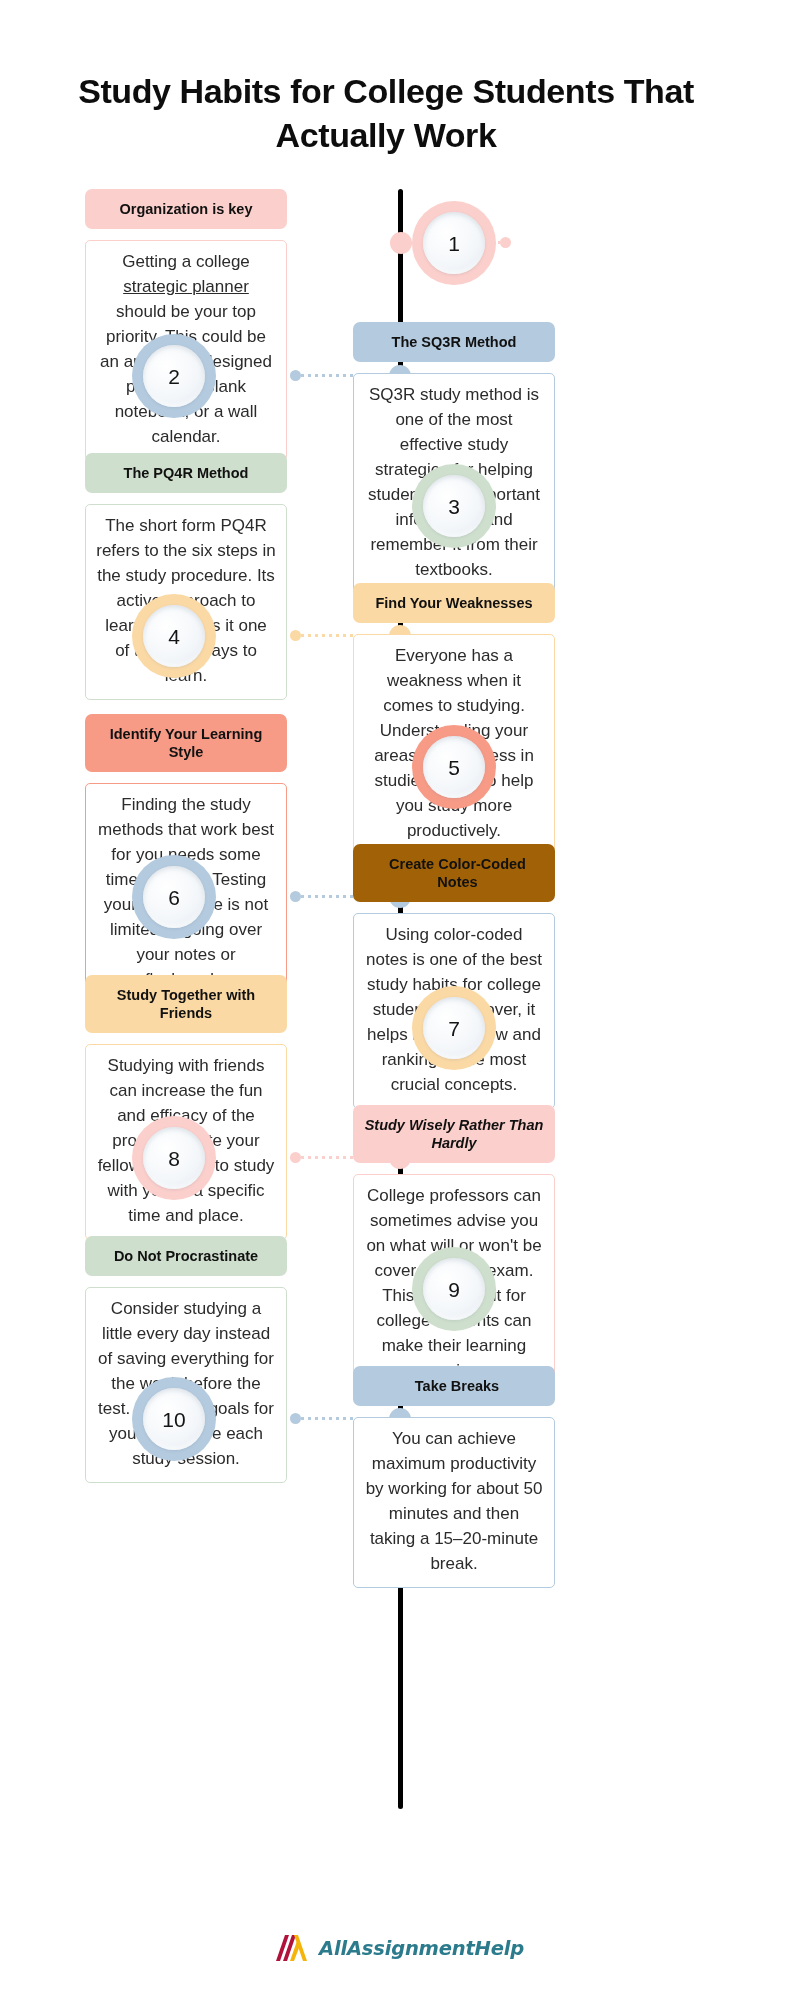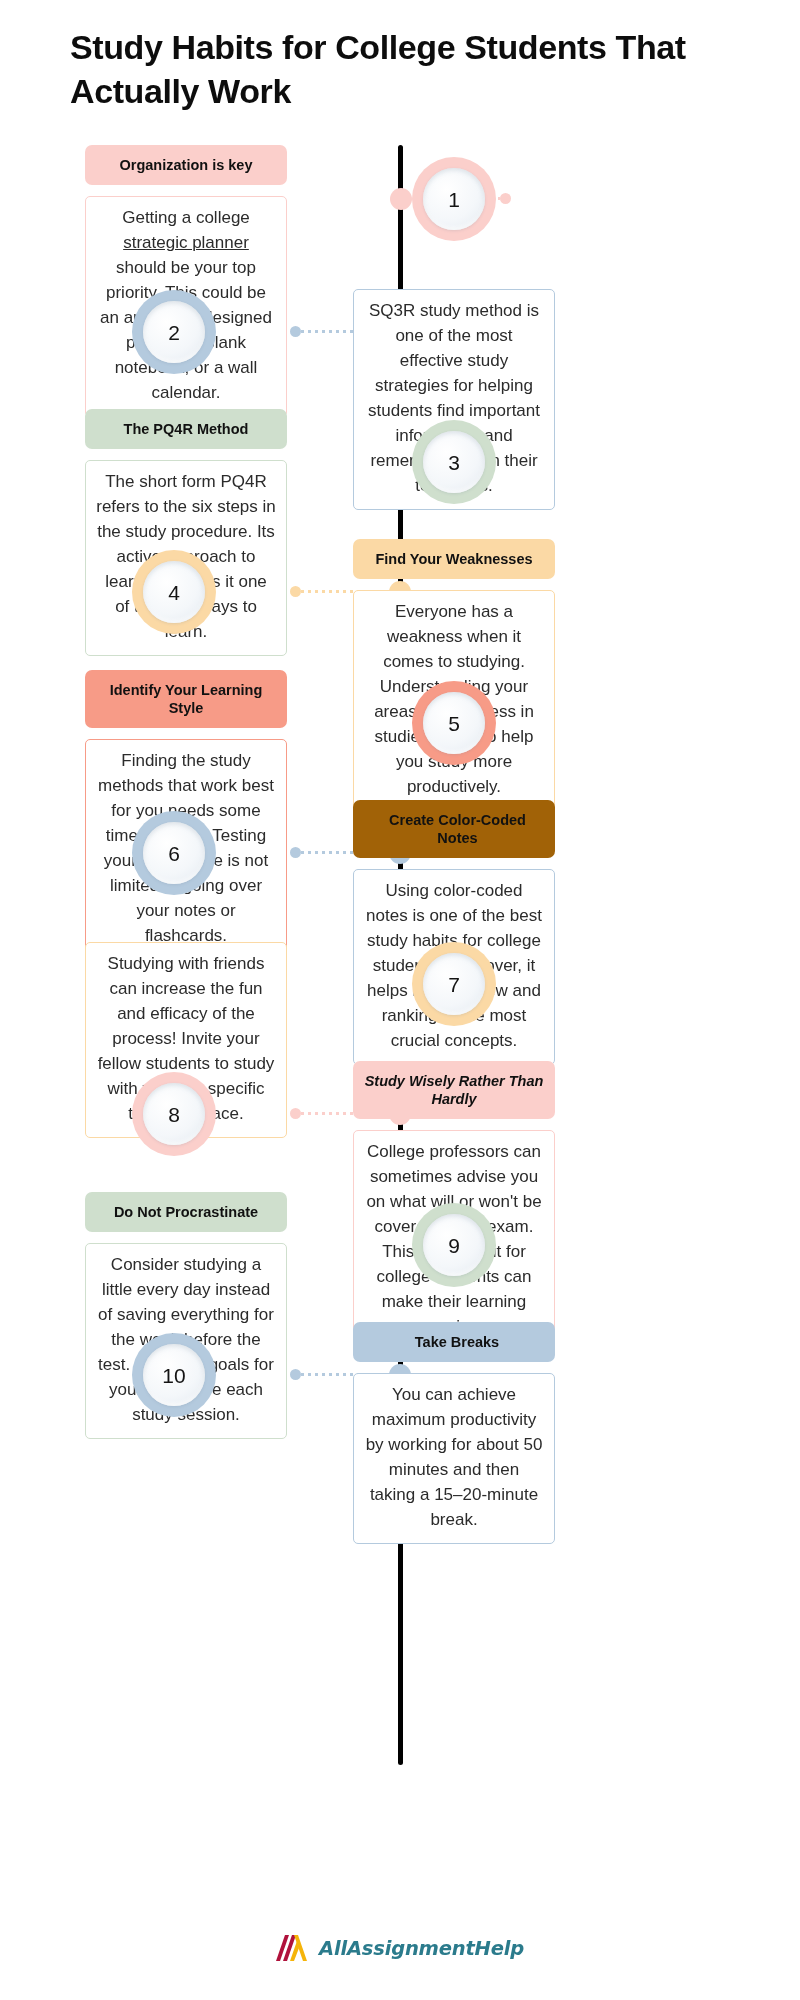--- a/index.html
+++ b/index.html
@@ -9,20 +9,22 @@
     height: 2000px;
     background: #ffffff;
     font-family: "Liberation Sans", sans-serif;
     position: relative;
     overflow: hidden;
   }
 
   
   .title-wrap {
     padding: 26px 98px 0 70px;
+    text-align: center;
+    margin-top: 44px;
   }
   .title {
     font-size: 34px;
     font-weight: bold;
     line-height: 1.28;
     letter-spacing: -0.4px;
     color: #0d0d0d;
   }
 
   
@@ -195,20 +197,21 @@
           </div>
         </div>
       </div>
       <div class="row">
         <div class="connector" style="top: 180px; left: 286px; width: 125px;">
           <span class="conn-dot-spine" style="background: rgb(180, 202, 222); left: 103px;"></span>
           <span class="conn-line" style="background-image: linear-gradient(to right, rgb(180, 202, 222) 0px, rgb(180, 202, 222) 3px, transparent 3px, transparent 7px); left: 15px; width: 86px;"></span>
           <span class="conn-dot-end" style="background: rgb(180, 202, 222); left: 4px;"></span>
         </div>
         <div class="card right" style="top: 133px;">
+          <div class="card-header" style="background: rgb(180, 202, 222);">The SQ3R Method</div>
           <div class="card-body" style="border-color: rgb(180, 202, 222);">SQ3R study method is one of the most effective study strategies for helping students find important information and remember it from their textbooks.</div>
         </div>
         <div class="badge left" style="top: 145px; background: rgb(180, 202, 222);">
           <div class="badge-inner">
             <span class="badge-num">2</span>
           </div>
         </div>
       </div>
       <div class="row">
         <div class="connector" style="top: 310px; left: 390px; width: 125px;">
@@ -274,20 +277,21 @@
           </div>
         </div>
       </div>
       <div class="row">
         <div class="connector" style="top: 832px; left: 390px; width: 125px;">
           <span class="conn-dot-spine" style="background: rgb(251, 217, 165); left: 0px;"></span>
           <span class="conn-line" style="background-image: linear-gradient(to right, rgb(251, 217, 165) 0px, rgb(251, 217, 165) 3px, transparent 3px, transparent 7px); left: 24px; width: 86px;"></span>
           <span class="conn-dot-end" style="background: rgb(251, 217, 165); left: 110px;"></span>
         </div>
         <div class="card left" style="top: 786px;">
+          <div class="card-header" style="background: rgb(251, 217, 165);">Study Together with Friends</div>
           <div class="card-body" style="border-color: rgb(251, 217, 165);">Studying with friends can increase the fun and efficacy of the process! Invite your fellow students to study with you at a specific time and place.</div>
         </div>
         <div class="badge right" style="top: 797px; background: rgb(251, 217, 165);">
           <div class="badge-inner">
             <span class="badge-num">7</span>
           </div>
         </div>
       </div>
       <div class="row">
         <div class="connector" style="top: 962px; left: 286px; width: 125px;">

